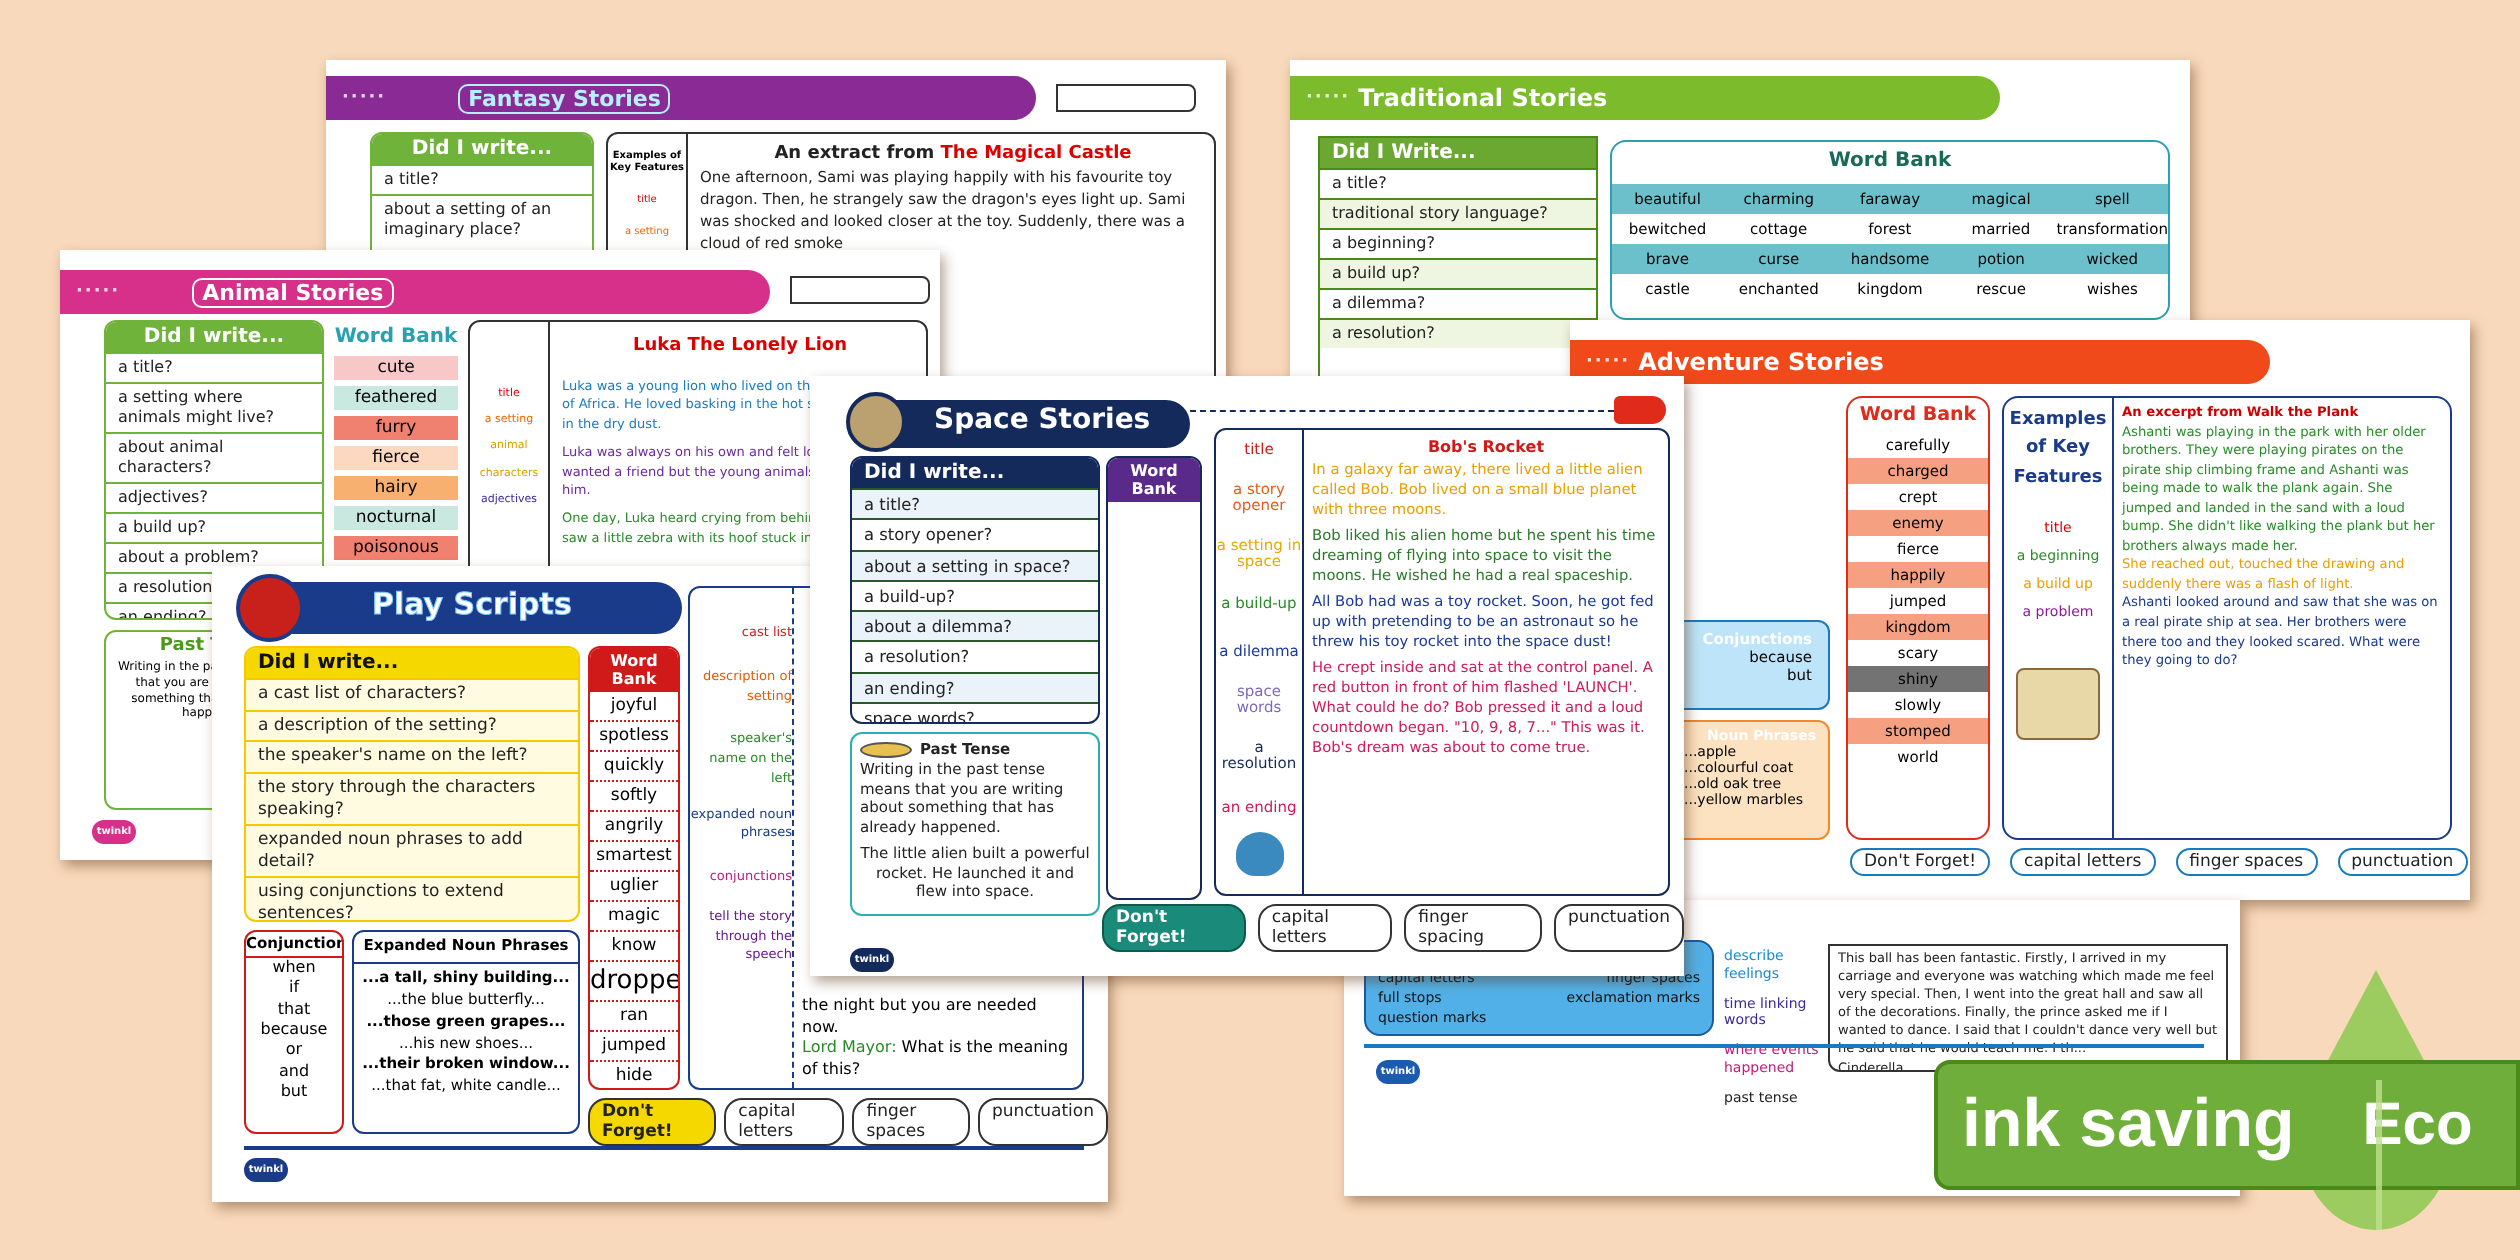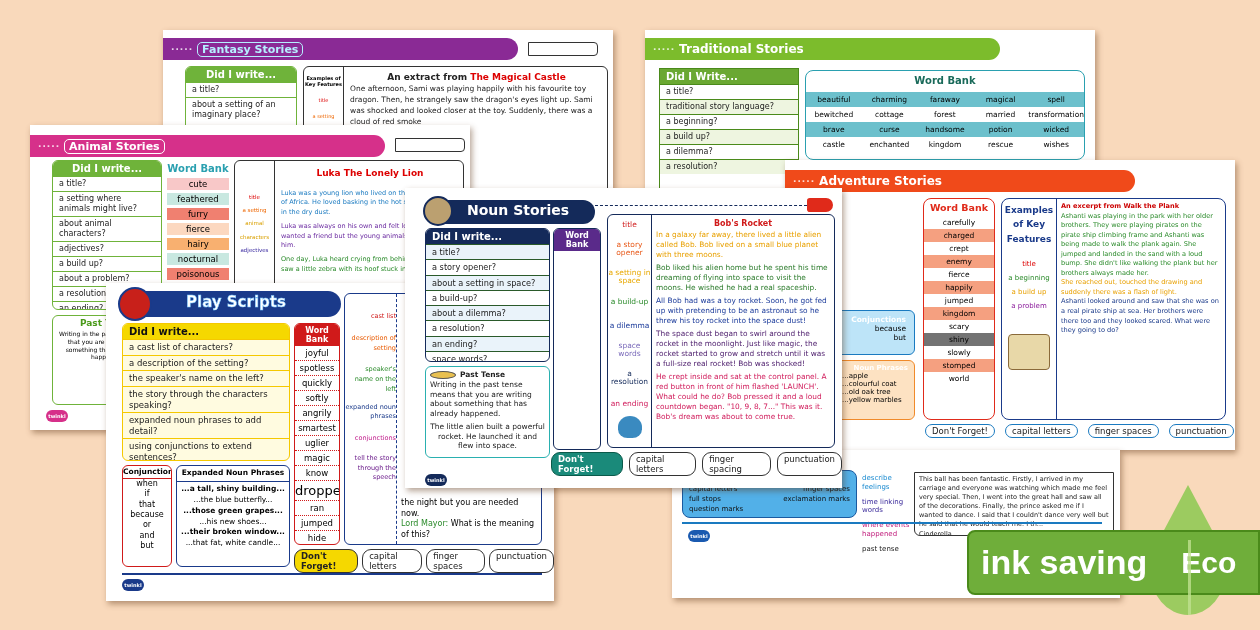--- a/index.html
+++ b/index.html
@@ -1,20 +1,20 @@
 <!DOCTYPE html>
 <html><head>
 <meta charset="utf-8">
 <style>
 *{box-sizing:border-box;margin:0;padding:0}
 body{width:1260px;height:630px;background:#f9d9bb;position:relative;overflow:hidden;font-family:"DejaVu Sans",sans-serif;}
 .card{position:absolute;background:#fff;box-shadow:2px 3px 6px rgba(90,50,20,.45);overflow:hidden;}
 .banner{position:absolute;height:22px;border-radius:0 12px 12px 0;display:flex;align-items:center;padding-left:8px;color:#fff;font-weight:bold;font-size:12px;}
 .banner .dots{letter-spacing:1px;opacity:.8;font-size:9px;margin-right:4px}
-.banner .ttl{border:1.5px solid #fff;border-radius:5px;padding:0 4px;font-size:11px;}
+.banner .ttl{border:1.5px solid #fff;border-radius:5px;padding:0 4px;font-size:11px;margin-left:32px;}
 .box{position:absolute;border:1.5px solid #333;border-radius:6px;background:#fff;overflow:hidden;}
 .chk{position:absolute;border:1.5px solid;border-radius:6px;overflow:hidden;background:#fff;}
 .chk .h{color:#fff;font-weight:bold;font-size:10px;padding:2px 6px;}
 .chk .r{font-size:8px;padding:2px 6px;border-top:1px solid;line-height:1.25;color:#222;}
 .small{font-size:7px;line-height:1.3}
 .pill{display:inline-block;border:1.5px solid #333;border-radius:9px;padding:1px 6px;font-size:8.5px;background:#fff;color:#222}
 .logo{position:absolute;width:22px;height:12px;border-radius:6px;font-size:5px;color:#fff;text-align:center;line-height:12px;font-weight:bold}
 </style>
 </head>
 <body>
@@ -303,21 +303,21 @@
     <span class="pill">finger spaces</span>
     <span class="pill">punctuation</span>
   </div>
   <div style="position:absolute;left:16px;top:290px;width:420px;border-top:2px solid #1a3a8a"></div>
   <div class="logo" style="left:16px;top:296px;background:#1a3a8a">twinkl</div>
 </div>
 
 <div class="card" style="left:405px;top:188px;width:437px;height:300px;">
   <div style="position:absolute;left:20px;top:12px;width:170px;height:24px;background:#142a5a;border-radius:12px;"></div>
   <div style="position:absolute;left:18px;top:8px;width:30px;height:30px;border-radius:50%;background:#bba070;border:2px solid #142a5a"></div>
-  <div style="position:absolute;left:62px;top:14px;color:#fff;font-weight:bold;font-size:14px">Noun Stories</div>
+  <div style="position:absolute;left:62px;top:14px;color:#fff;font-weight:bold;font-size:14px">Space Stories</div>
   <div style="position:absolute;left:402px;top:10px;width:26px;height:14px;background:#e02a1a;border-radius:4px 10px 10px 4px"></div>
   <div style="position:absolute;left:190px;top:17px;width:212px;border-top:1.5px dashed #142a5a"></div>
   <div class="chk" style="left:20px;top:40px;width:125px;height:134px;border-color:#142a5a;">
     <div class="h" style="background:#142a5a">Did I write...</div>
     <div class="r" style="border-color:#2a5a2a;font-size:8.2px;background:#eaf3fa">a title?</div>
     <div class="r" style="border-color:#2a5a2a;font-size:8.2px">a story opener?</div>
     <div class="r" style="border-color:#2a5a2a;font-size:8.2px;background:#eaf3fa">about a setting in space?</div>
     <div class="r" style="border-color:#2a5a2a;font-size:8.2px">a build-up?</div>
     <div class="r" style="border-color:#2a5a2a;font-size:8.2px;background:#eaf3fa">about a dilemma?</div>
     <div class="r" style="border-color:#2a5a2a;font-size:8.2px">a resolution?</div>
@@ -345,21 +345,20 @@
       <div style="color:#7a6aba;margin-bottom:12px">space words</div>
       <div style="color:#142a5a;margin-bottom:14px">a resolution</div>
       <div style="color:#d01a5a">an ending</div>
       <div style="margin:8px auto 0;width:24px;height:22px;background:#3a8ac0;border-radius:50% 50% 40% 40%"></div>
     </div>
     <div style="position:absolute;left:48px;top:4px;right:4px;font-size:7.4px;line-height:1.35">
       <div style="text-align:center;color:#d01a1a;font-weight:bold;font-size:8px">Bob's Rocket</div>
       <div style="color:#e8a000;margin-bottom:3px">In a galaxy far away, there lived a little alien called Bob. Bob lived on a small blue planet with three moons.</div>
       <div style="color:#2a7a2a;margin-bottom:3px">Bob liked his alien home but he spent his time dreaming of flying into space to visit the moons. He wished he had a real spaceship.</div>
       <div style="color:#1a3a9a;margin-bottom:3px">All Bob had was a toy rocket. Soon, he got fed up with pretending to be an astronaut so he threw his toy rocket into the space dust!</div>
-      <div style="color:#4a1a6a;margin-bottom:3px">The space dust began to swirl around the rocket in the moonlight. Just like magic, the rocket started to grow and stretch until it was a full-size real rocket! Bob was shocked!</div>
       <div style="color:#d01a5a">He crept inside and sat at the control panel. A red button in front of him flashed 'LAUNCH'. What could he do? Bob pressed it and a loud countdown began. "10, 9, 8, 7..." This was it. Bob's dream was about to come true.</div>
     </div>
   </div>
   <div style="position:absolute;left:146px;top:264px;display:flex;gap:6px">
     <span class="pill" style="background:#1a8a7a;color:#fff;font-weight:bold;border-color:#0a5a4a">Don't Forget!</span>
     <span class="pill">capital letters</span>
     <span class="pill">finger spacing</span>
     <span class="pill">punctuation</span>
   </div>
   <div class="logo" style="left:20px;top:286px;background:#142a5a">twinkl</div>

